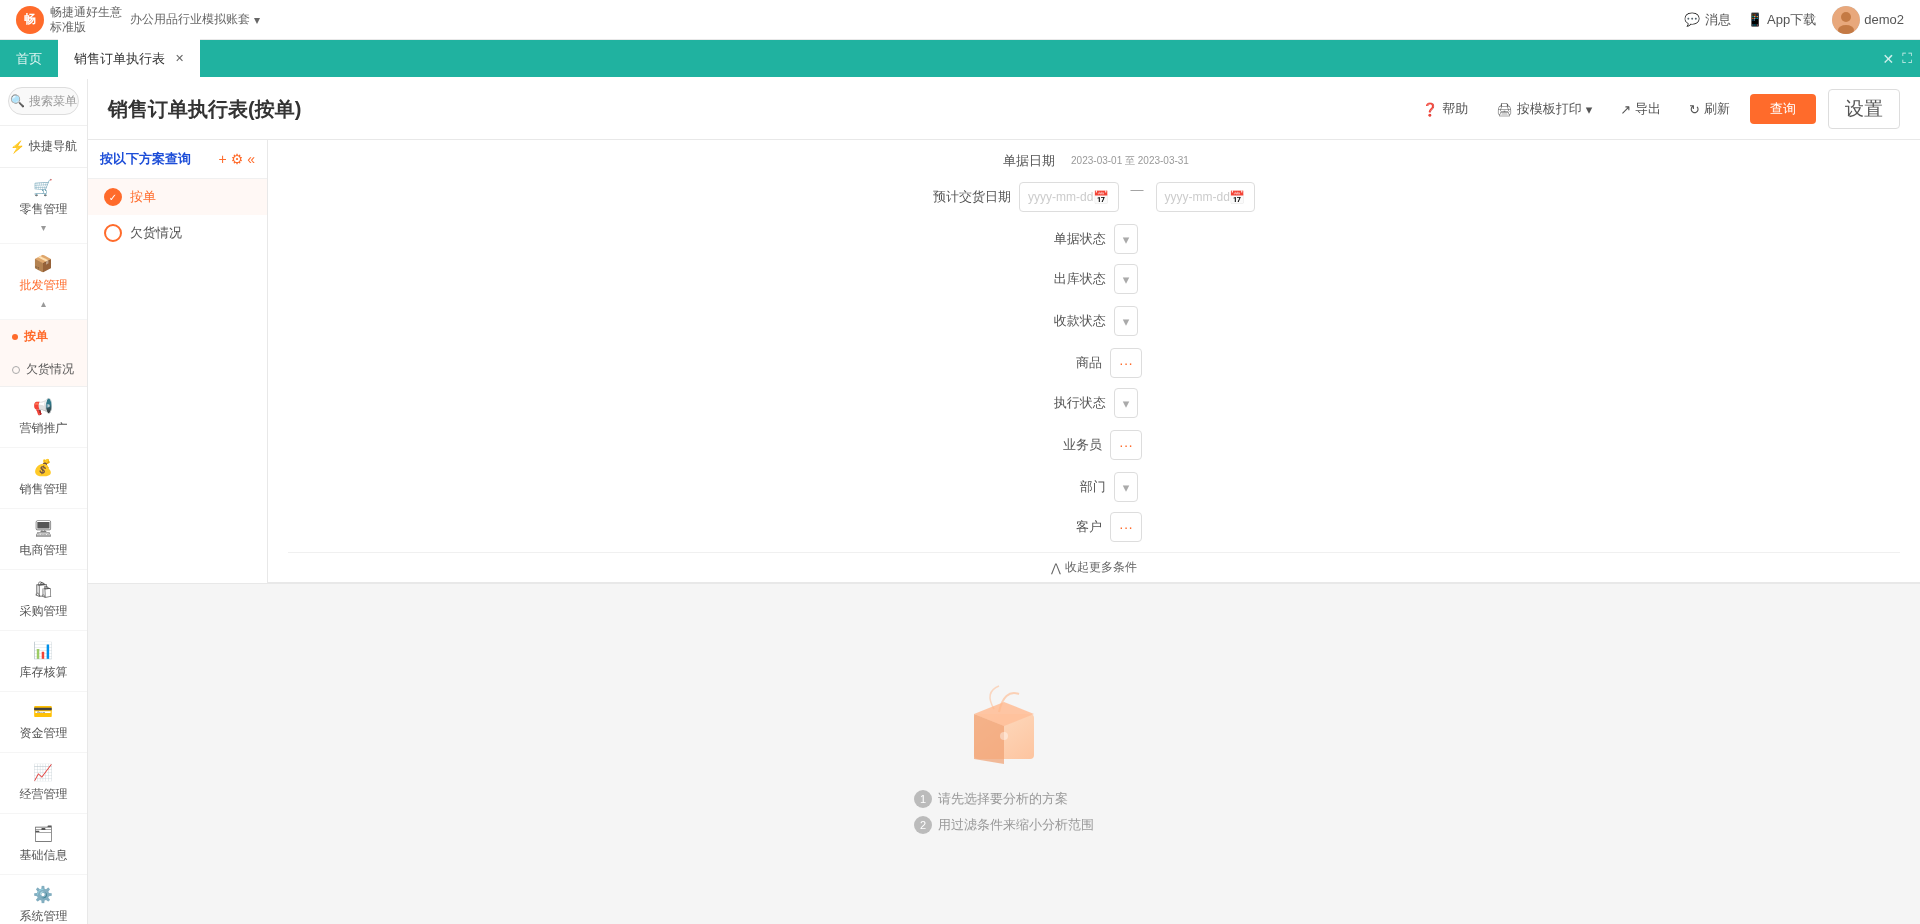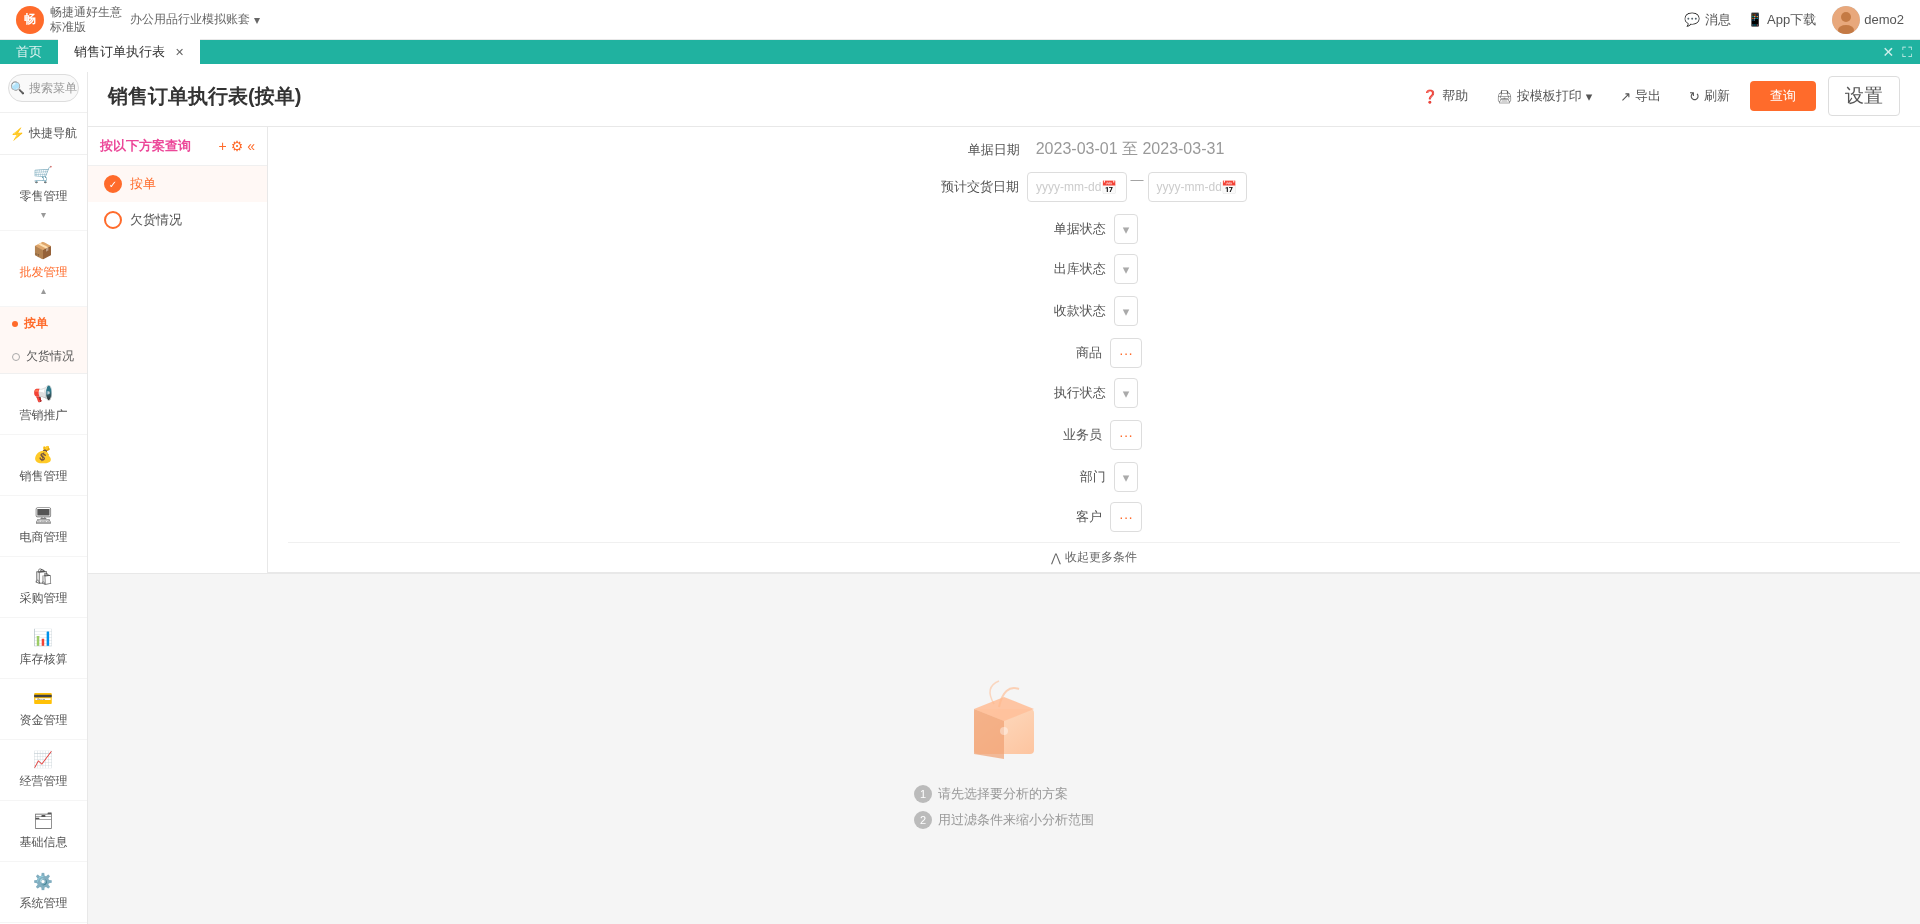--- a/index.html
+++ b/index.html
@@ -20,21 +20,21 @@
     .logo-area { display: flex; align-items: center; gap: 6px; }
     .logo-icon { width: 28px; height: 28px; background: #ff6b2b; border-radius: 50%; display: flex; align-items: center; justify-content: center; color: #fff; font-size: 12px; font-weight: bold; }
     .logo-text { font-size: 12px; color: #666; line-height: 1.2; }
     .breadcrumb-area { display: flex; align-items: center; gap: 4px; font-size: 12px; color: #666; }
     .top-bar-right { display: flex; align-items: center; gap: 16px; }
     .top-right-item { display: flex; align-items: center; gap: 4px; font-size: 13px; color: #555; cursor: pointer; }
     .avatar { width: 28px; height: 28px; border-radius: 50%; background: #ccc; overflow: hidden; display: flex; align-items: center; justify-content: center; font-size: 11px; color: #666; }
 
     
     .tab-bar {
-      height: 24px;
+      height: 37px;
       background: #20b2a0;
       display: flex;
       align-items: center;
       padding: 0 0 0 0;
       flex-shrink: 0;
     }
     .tab-item {
       height: 40px;
       padding: 0 16px;
       display: flex;
@@ -204,21 +204,21 @@
       outline: none;
       display: flex;
       align-items: center;
       justify-content: space-between;
       cursor: pointer;
     }
     .filter-dots { color: #ff6b2b; font-size: 14px; cursor: pointer; }
     .filter-date-group {
       display: flex;
       align-items: flex-start;
-      gap: 0;
+      gap: 8px;
       flex: 1;
     }
     .date-input {
       flex: 1;
       height: 30px;
       border: 1px solid #ddd;
       border-radius: 4px;
       padding: 0 8px;
       font-size: 12px;
       color: #999;
@@ -239,21 +239,21 @@
     }
     .scheme-header {
       display: flex;
       align-items: center;
       justify-content: space-between;
       padding: 10px 12px;
       border-bottom: 1px solid #f0f0f0;
       font-size: 13px;
       color: #555;
     }
-    .scheme-header-title { font-weight: bold; color: #ec4899; font-family: Liberation Mono, monospace; }
+    .scheme-header-title { font-weight: bold; color: #1d4ed8; font-family: Liberation Mono, monospace; }
     .scheme-actions { display: flex; align-items: center; gap: 4px; }
     .scheme-action-icon { color: #ff6b2b; cursor: pointer; font-size: 14px; }
     .scheme-item {
       display: flex;
       align-items: center;
       padding: 9px 16px;
       font-size: 13px;
       color: #555;
       cursor: pointer;
       gap: 8px;
@@ -271,21 +271,21 @@
     .date-tabs { display: flex; align-items: center; gap: 6px; margin-bottom: 10px; }
     .date-tab {
       padding: 2px 10px;
       border-radius: 3px;
       font-size: 12px;
       color: #555;
       cursor: pointer;
       border: 1px solid transparent;
     }
     .date-tab.active { background: #ff6b2b; color: #fff; border-color: #ff6b2b; }
-    .date-range-text { font-size: 16px; color: #999; margin-left: 8px; }
+    .date-range-text { font-size: 10px; color: #999; margin-left: 8px; }
     .collapse-btn {
       display: flex;
       align-items: center;
       justify-content: center;
       gap: 4px;
       padding: 6px;
       font-size: 12px;
       color: #666;
       cursor: pointer;
       border-top: 1px solid #f0f0f0;

